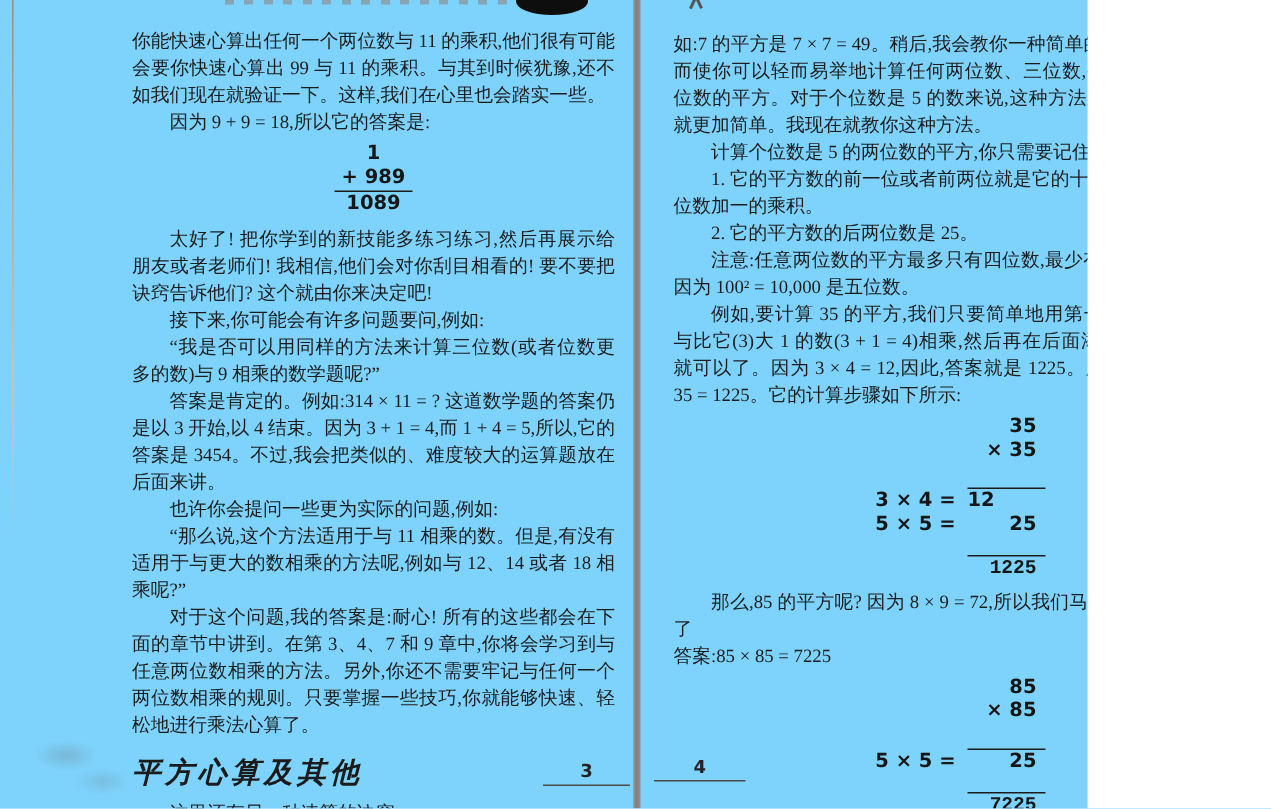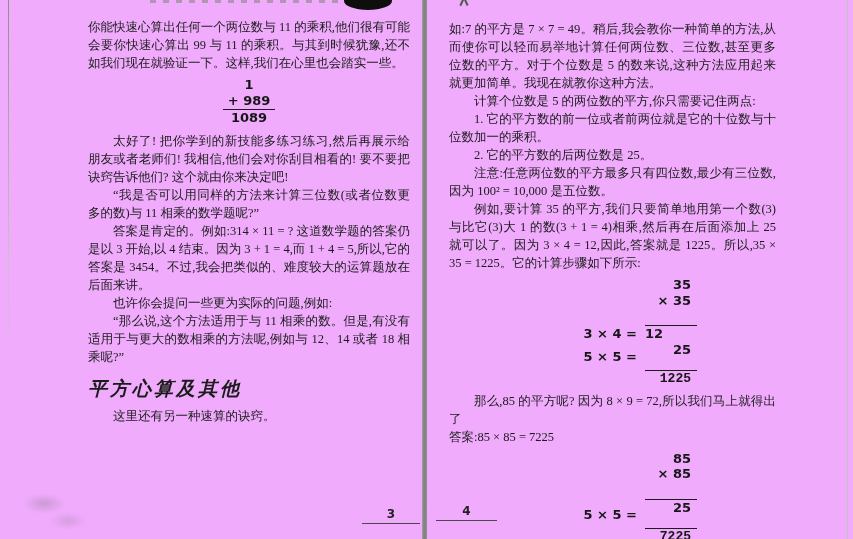--- a/index.html
+++ b/index.html
@@ -1,19 +1,19 @@
 <!DOCTYPE html>
 <html><head>
 <meta charset="utf-8">
 <style>
   html,body{margin:0;padding:0;}
   body{width:853px;height:539px;background:#ffffff;}
   .spread{
-    position:relative;width:853px;height:539px;overflow:hidden;
-    background:#f0abfc;color:#1b1b1b;
+    position:relative;width:725px;height:539px;overflow:hidden;
+    background:#7dd3fc;color:#1b1b1b;
     font-family:"Liberation Serif","DejaVu Serif",serif;
   }
   
   .edge-left{position:absolute;left:8px;top:0;width:1px;height:360px;
     background:linear-gradient(#8f8f8f,#c4c4c4 70%,rgba(200,200,200,0));}
   .edge-right{position:absolute;left:847px;top:0;width:1px;height:539px;background:#c2c2c2;}
   .gutter{position:absolute;left:422px;top:0;width:5px;height:539px;
     background:linear-gradient(90deg,#a3a3a3,#7e7e7e 40%,#8f8f8f);}
   .frag-left{position:absolute;left:150px;top:0;width:215px;height:3px;opacity:.65;
     background:repeating-linear-gradient(90deg,#8c8c8c 0 6px,rgba(0,0,0,0) 6px 13px);}
@@ -34,21 +34,21 @@
   p.body{margin:0;font-size:12.5px;line-height:18px;text-align:justify;text-indent:2em;}
   p.noindent{text-indent:0;}
   h3.section{margin:10px 0 5px;font-size:19px;font-weight:bold;font-style:italic;
     letter-spacing:3px;}
   
   .calc{font-family:"DejaVu Sans","Liberation Sans",sans-serif;font-weight:bold;
     font-size:13px;line-height:15.5px;color:#161616;}
   .calc-add{width:64px;margin:5px auto 6px;text-align:center;}
   .calc-add .ul{display:inline-block;border-bottom:1.6px solid #1b1b1b;padding:0 5px 1px;}
   .calc-grid{margin:5px 0 5px 118px;}
-  .crow{display:flex;align-items:center;}
+  .crow{display:flex;}
   .clhs{width:70px;text-align:right;padding-right:8px;white-space:pre;}
   .cval{width:46px;}
   .v-top{text-align:right;padding-right:6px;}
   .v-mult{text-align:right;padding-right:6px;border-bottom:1.6px solid #1b1b1b;padding-bottom:17px;}
   .v-r1{text-align:left;}
   .v-r2{text-align:right;padding-right:6px;border-bottom:1.6px solid #1b1b1b;padding-bottom:13px;}
   .v-total{text-align:right;padding-right:2px;font-family:Liberation Mono, monospace;}
   
   .pagenum{position:absolute;font-family:"DejaVu Sans","Liberation Sans",sans-serif;
     font-size:12px;font-weight:bold;text-align:center;
@@ -67,32 +67,35 @@
   <div class="frag-left"></div>
   <div class="blob"></div>
   <div class="frag-right">
       <i></i>
       <i></i>
     </div>
   <div class="smudge"></div>
 
   <div class="col col-left">
     <p class="body noindent">你能快速心算出任何一个两位数与 11 的乘积,他们很有可能会要你快速心算出 99 与 11 的乘积。与其到时候犹豫,还不如我们现在就验证一下。这样,我们在心里也会踏实一些。</p>
+    <p class="body">因为 9 + 9 = 18,所以它的答案是:</p>
 
     <div class="calc calc-add">
       <div>1</div>
       <div><span class="ul">+ 989</span></div>
       <div>1089</div>
     </div>
 
     <p class="body">太好了! 把你学到的新技能多练习练习,然后再展示给朋友或者老师们! 我相信,他们会对你刮目相看的! 要不要把诀窍告诉他们? 这个就由你来决定吧!</p>
-    <p class="body">“我是否可以用同样的方法来计算三位数(或者位数更多的数)与 11 相乘的数学题呢?”</p>
+    <p class="body">接下来,你可能会有许多问题要问,例如:</p>
+    <p class="body">“我是否可以用同样的方法来计算三位数(或者位数更多的数)与 9 相乘的数学题呢?”</p>
     <p class="body">答案是肯定的。例如:314 × 11 = ? 这道数学题的答案仍是以 3 开始,以 4 结束。因为 3 + 1 = 4,而 1 + 4 = 5,所以,它的答案是 3454。不过,我会把类似的、难度较大的运算题放在后面来讲。</p>
     <p class="body">也许你会提问一些更为实际的问题,例如:</p>
     <p class="body">“那么说,这个方法适用于与 11 相乘的数。但是,有没有适用于与更大的数相乘的方法呢,例如与 12、14 或者 18 相乘呢?”</p>
+    <p class="body">对于这个问题,我的答案是:耐心! 所有的这些都会在下面的章节中讲到。在第 3、4、7 和 9 章中,你将会学习到与任意两位数相乘的方法。另外,你还不需要牢记与任何一个两位数相乘的规则。只要掌握一些技巧,你就能够快速、轻松地进行乘法心算了。</p>
 
     <h3 class="section">平方心算及其他</h3>
 
     <p class="body">这里还有另一种速算的诀窍。</p>
 
   </div>
 
   <div class="col col-right">
     <p class="body noindent">如:7 的平方是 7 × 7 = 49。稍后,我会教你一种简单的方法,从而使你可以轻而易举地计算任何两位数、三位数,甚至更多位数的平方。对于个位数是 5 的数来说,这种方法应用起来就更加简单。我现在就教你这种方法。</p>
     <p class="body">计算个位数是 5 的两位数的平方,你只需要记住两点:</p>

